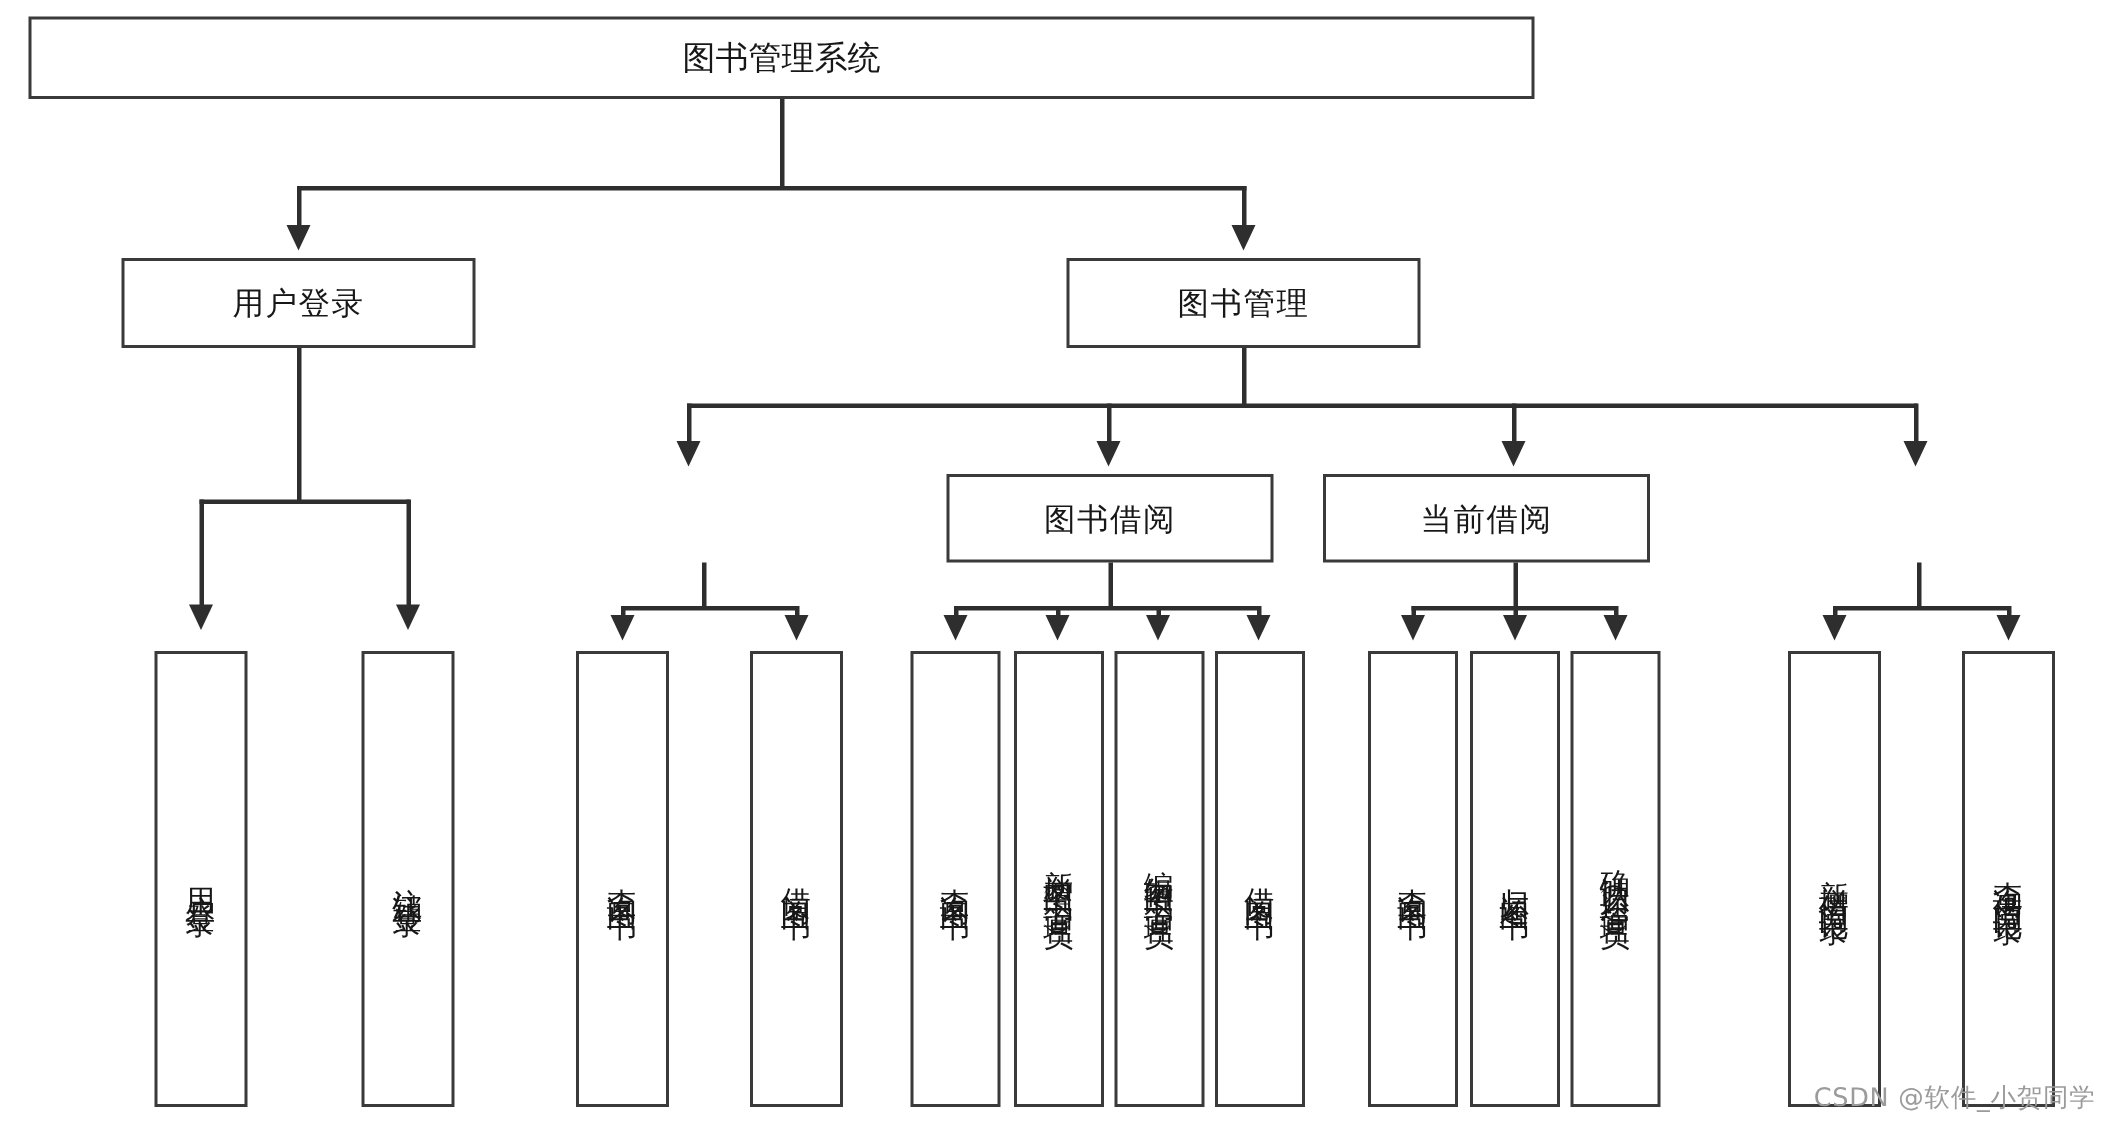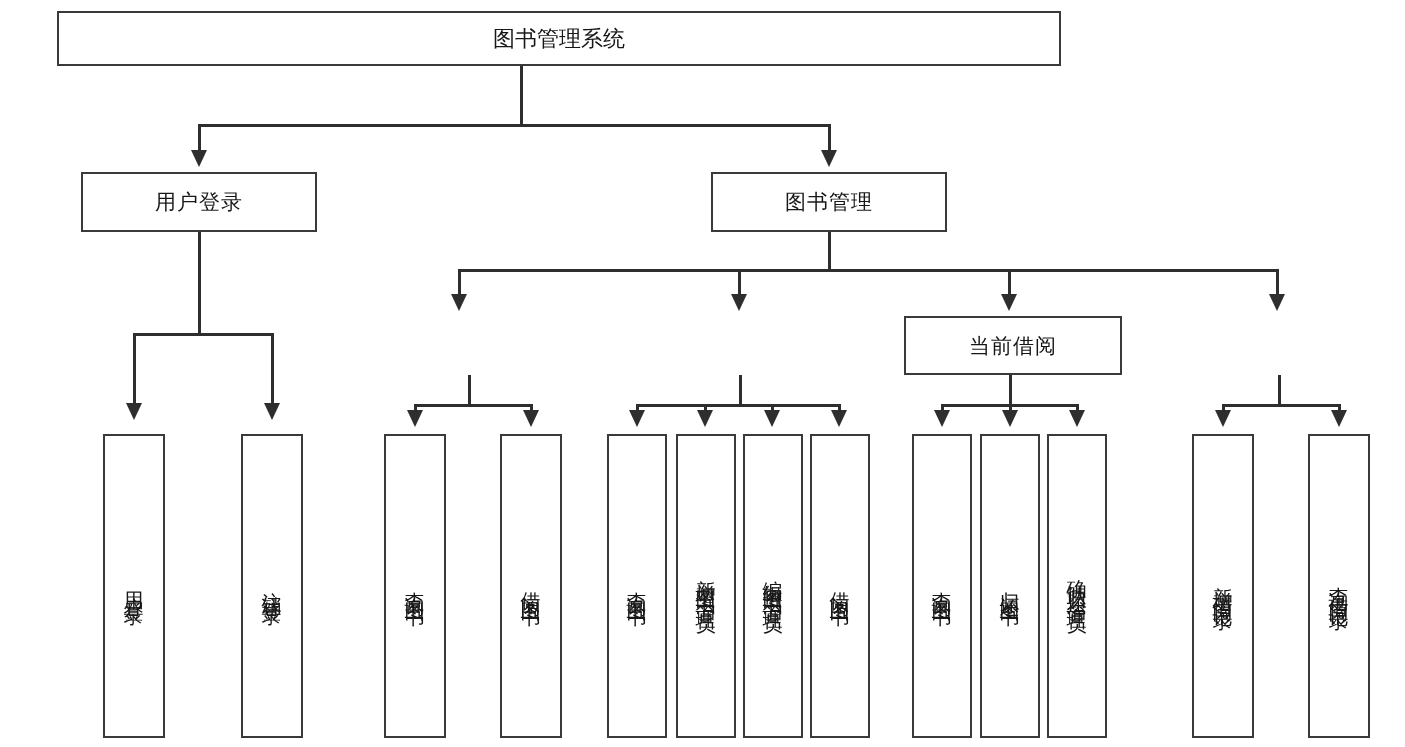--- a/index.html
+++ b/index.html
@@ -26,21 +26,20 @@
     justify-content:center;
     text-align:center;
     color:#171717;
   }
   .node.h{
     font-size:21px;
     letter-spacing:1px;
   }
   .node.root{
     font-size:22px;
-    margin-left:38px;
   }
   .node.v{
     font-size:20px;
     writing-mode:vertical-rl;
     text-orientation:upright;
     letter-spacing:5px;
     line-height:1;
     padding:6px 0;
     align-items:center;
     justify-content:center;
@@ -118,21 +117,24 @@
 
   <div class="edge vline" style="left:738px;top:269px;width:2.5px;height:27px;"></div>
   <div class="arrow" style="left:731px;top:294px;"></div>
 
   <div class="edge vline" style="left:1008px;top:269px;width:2.5px;height:27px;"></div>
   <div class="arrow" style="left:1001px;top:294px;"></div>
 
   <div class="edge vline" style="left:1276px;top:269px;width:2.5px;height:27px;"></div>
   <div class="arrow" style="left:1269px;top:294px;"></div>
 
-  <div class="node h" style="left:904px;top:316px;width:218px;height:59px;">
+  <div class="node h" style="left:631px;top:316px;width:218px;height:59px;">
+    <span>图书借阅</span>
+  </div>
+  <div class="node h" style="left:882px;top:316px;width:218px;height:59px;">
     <span>当前借阅</span>
   </div>
 
   <div class="edge vline" style="left:468px;top:375px;width:2.5px;height:31px;"></div>
   <div class="edge hline" style="left:414px;top:404px;width:118px;height:2.5px;"></div>
   <div class="edge vline" style="left:414px;top:404px;width:2.5px;height:8px;"></div>
   <div class="arrow" style="left:407px;top:410px;"></div>
   <div class="edge vline" style="left:530px;top:404px;width:2.5px;height:8px;"></div>
   <div class="arrow" style="left:523px;top:410px;"></div>
 
@@ -200,14 +202,15 @@
     <span class="vtxt">确认归还（管理员）</span>
   </div>
 
   <div class="node v" style="left:1192px;top:434px;width:62px;height:304px;">
     <span class="vtxt">新增借阅记录</span>
   </div>
   <div class="node v" style="left:1308px;top:434px;width:62px;height:304px;">
     <span class="vtxt">查询借阅记录</span>
   </div>
 
+  <div id="watermark">CSDN @软件_小贺同学</div>
 
 </div>
 
 </body></html>

